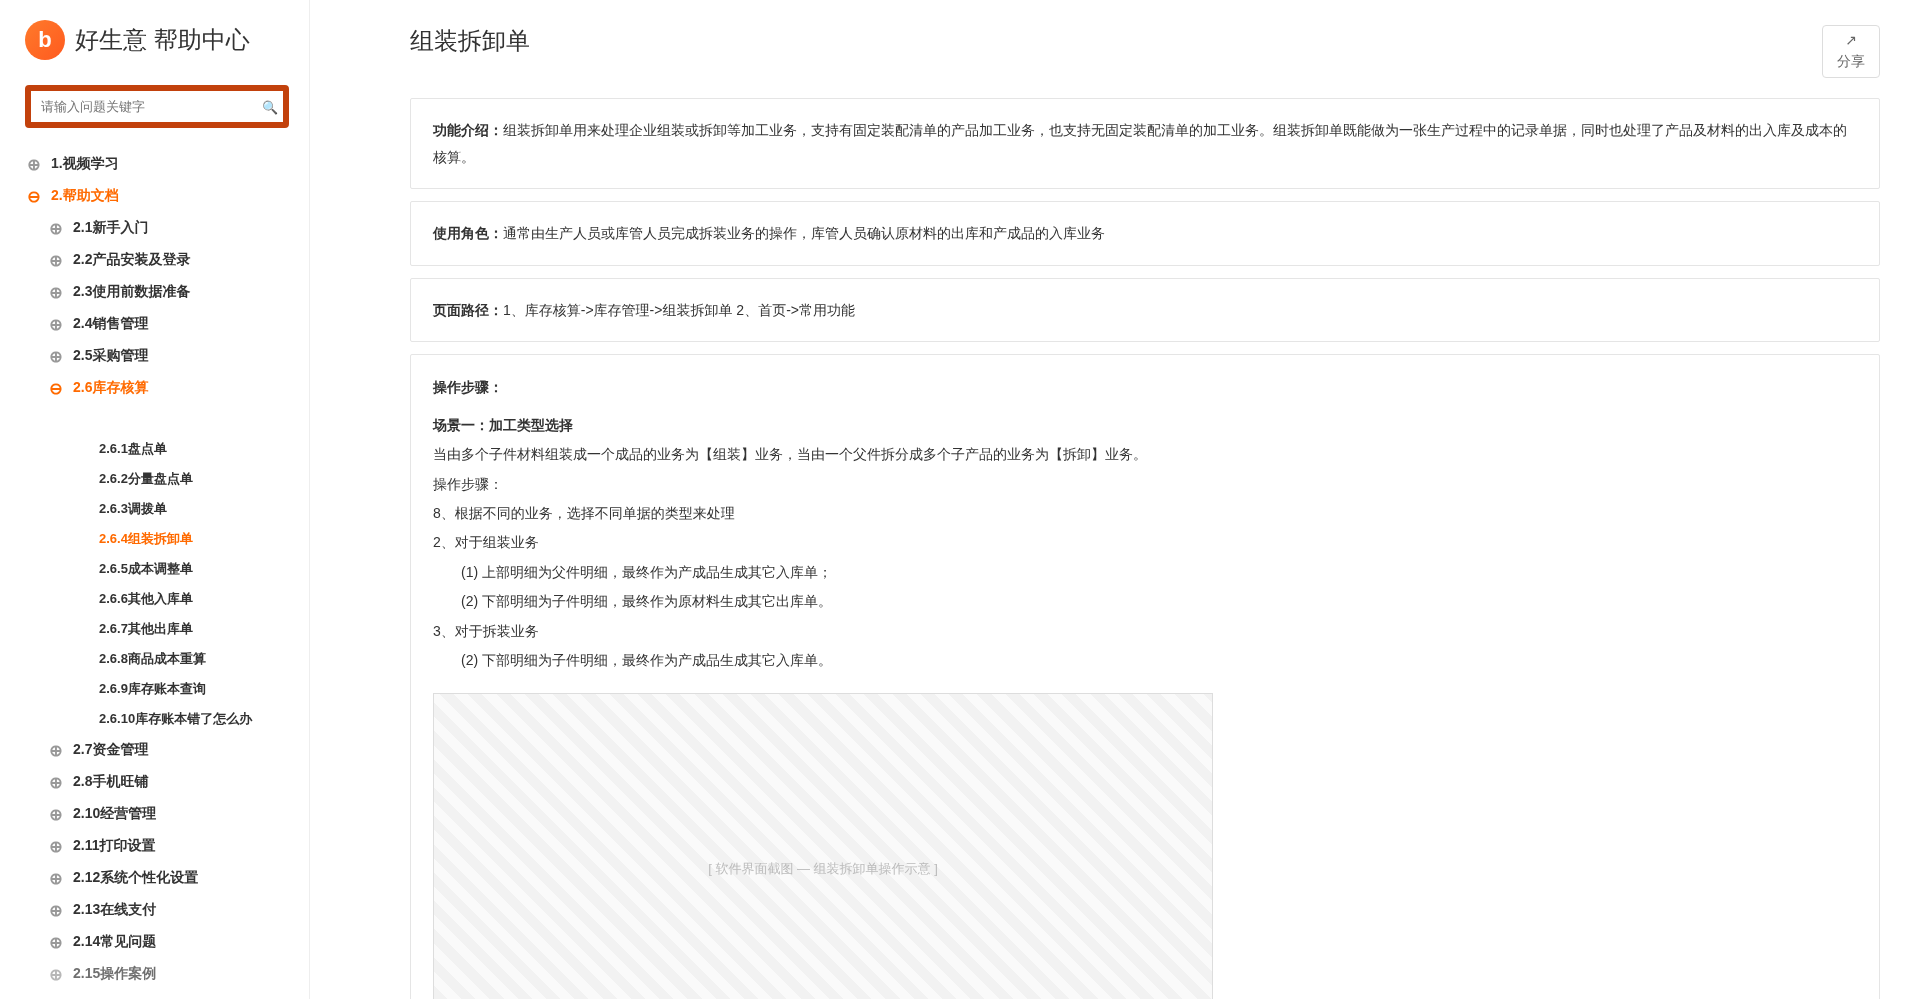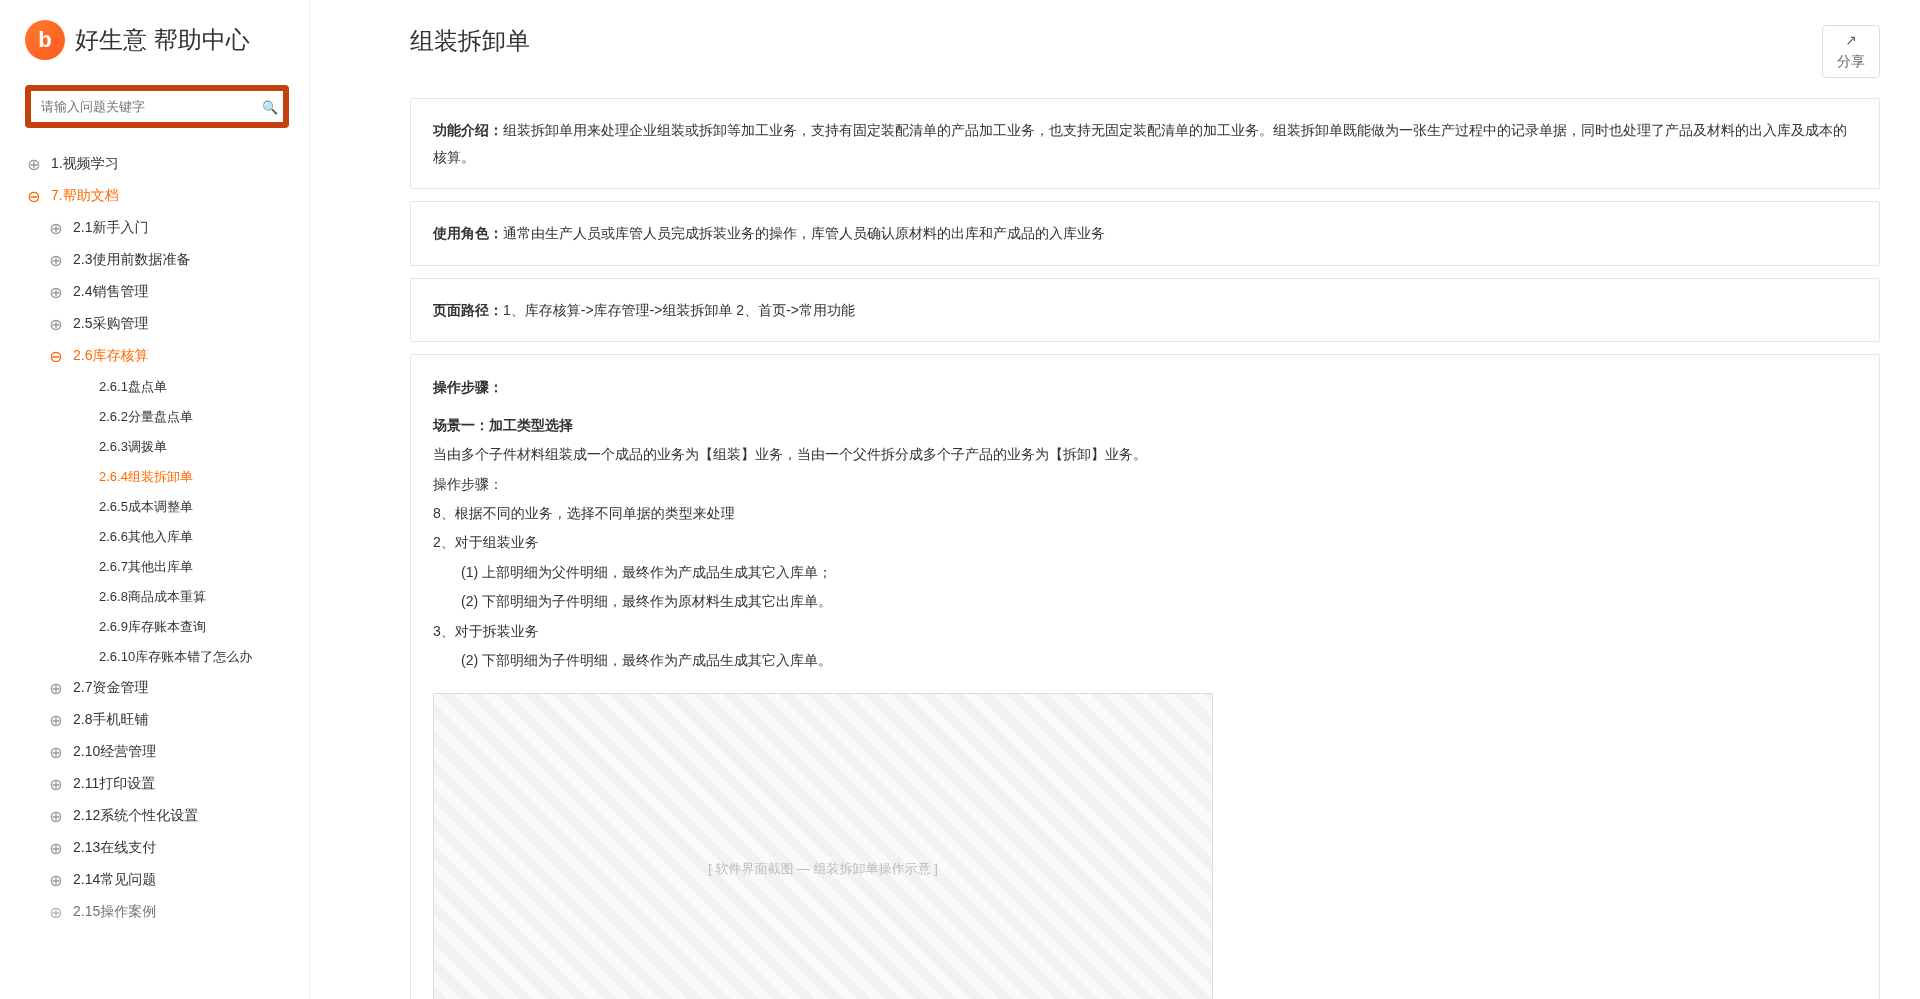--- a/index.html
+++ b/index.html
@@ -5,26 +5,26 @@
 * { margin: 0; padding: 0; box-sizing: border-box; }
 body { font-family: "Microsoft YaHei", "PingFang SC", sans-serif; background: #fff; color: #333; font-size: 14px; }
 .layout { display: flex; min-height: 100vh; }
 .sidebar { width: 310px; padding: 20px 20px 20px 25px; border-right: 1px solid #eee; flex-shrink: 0; }
 .logo-row { display: flex; align-items: center; margin-bottom: 25px; }
 .logo-circle { width: 40px; height: 40px; border-radius: 50%; background: linear-gradient(135deg,#ff7a2b,#ff5a1f); display: flex; align-items: center; justify-content: center; color: #fff; font-weight: bold; font-size: 22px; margin-right: 10px; }
 .logo-text { font-size: 24px; color: #333; }
 .search-box { position: relative; margin-bottom: 20px; }
 .search-box input { width: 100%; padding: 8px 32px 8px 10px; border: 6px solid #c2410c; border-radius: 4px; font-size: 13px; outline: none; }
 .search-icon { position: absolute; right: 10px; top: 50%; transform: translateY(-50%); color: #999; font-size: 14px; pointer-events: none; }
-.nav-item { display: flex; padding: 7px 0; cursor: pointer; color: #333; font-size: 14px; }
+.nav-item { display: flex; padding: 7px 0; cursor: pointer; color: #333; font-size: 14px; font-weight: bold; }
 .nav-icon { width: 18px; height: 18px; margin-right: 8px; display: inline-flex; align-items: center; justify-content: center; font-size: 16px; color: #999; }
 .nav-item.active { color: #ff6a00; }
 .nav-item.active .nav-icon { color: #ff6a00; }
 .nav-sub { padding-left: 22px; }
-.nav-sub2 { padding-left: 52px; }
+.nav-sub2 { padding-left: 52px; margin-top: 30px; }
 .nav-sub2 .nav-item { padding: 6px 0; font-size: 13px; }
 .main { flex: 1; padding: 25px 40px 40px 100px; background: #fff; }
 .title-row { display: flex; justify-content: space-between; align-items: flex-start; margin-bottom: 20px; }
 .page-title { font-size: 24px; font-weight: 500; color: #333; }
 .share-btn { border: 1px solid #ddd; border-radius: 4px; padding: 6px 14px; font-size: 14px; color: #666; cursor: pointer; background: #fff; display: flex; align-items: center; gap: 5px; flex-direction: column; }
 .card { border: 1px solid #e5e5e5; border-radius: 2px; padding: 18px 22px; margin-bottom: 12px; line-height: 1.9; font-size: 14px; color: #333; }
 .card .label { font-weight: bold; }
 .steps-block { padding: 18px 22px; line-height: 2.1; font-size: 14px; border: 1px solid #e5e5e5; border-radius: 2px; }
 .steps-block .bold { font-weight: bold; }
 .indent1 { padding-left: 28px; }
@@ -48,27 +48,31 @@
       <span class="search-icon magnify-icon"></span>
     </div>
 
     <div class="nav-item">
         <span class="nav-icon plus-icon"></span>
         <span>1.视频学习</span>
       </div>
 
     <div class="nav-item active">
         <span class="nav-icon minus-icon"></span>
-        <span>7.帮助文档</span>
+        <span>2.帮助文档</span>
       </div>
 
     <div class="nav-sub">
       <div class="nav-item">
           <span class="nav-icon plus-icon"></span>
           <span>2.1新手入门</span>
+        </div>
+      <div class="nav-item">
+          <span class="nav-icon plus-icon"></span>
+          <span>2.2产品安装及登录</span>
         </div>
       <div class="nav-item">
           <span class="nav-icon plus-icon"></span>
           <span>2.3使用前数据准备</span>
         </div>
       <div class="nav-item">
           <span class="nav-icon plus-icon"></span>
           <span>2.4销售管理</span>
         </div>
       <div class="nav-item">

